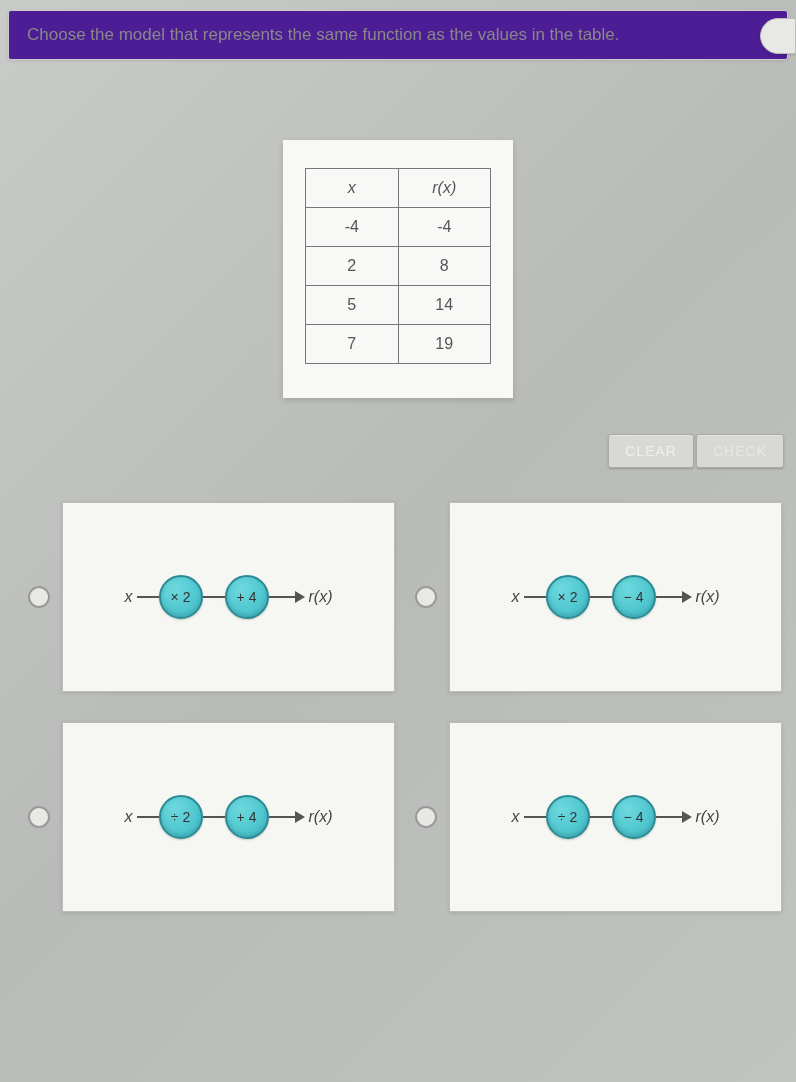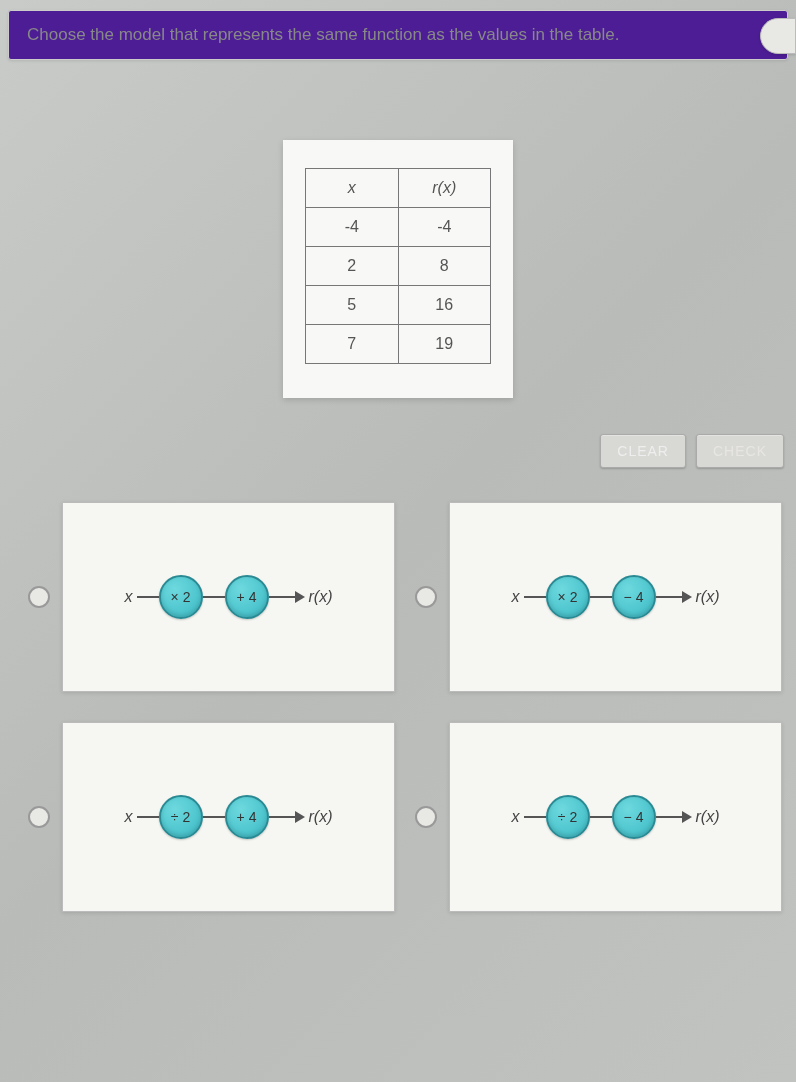--- a/index.html
+++ b/index.html
@@ -37,21 +37,21 @@
     text-align: center;
     padding: 10px 6px;
     font-size: 16px;
     color: #555;
     width: 50%;
   }
   td.header { font-style: italic; }
   .buttons-row {
     display: flex;
     justify-content: flex-end;
-    gap: 10px;
+    gap: 2px;
     padding: 36px 12px 14px 0;
   }
   .btn {
     background: #d8d8d4;
     border: 1px solid #aaa;
     border-radius: 3px;
     padding: 8px 16px;
     font-size: 14px;
     color: #eee;
     letter-spacing: 1px;
@@ -157,21 +157,21 @@
     <tr>
       <td>-4</td>
       <td>-4</td>
     </tr>
     <tr>
       <td>2</td>
       <td>8</td>
     </tr>
     <tr>
       <td>5</td>
-      <td>16</td>
+      <td>14</td>
     </tr>
     <tr>
       <td>7</td>
       <td>19</td>
     </tr>
   </tbody>
     </table>
 </div>
 
 <div class="buttons-row">

